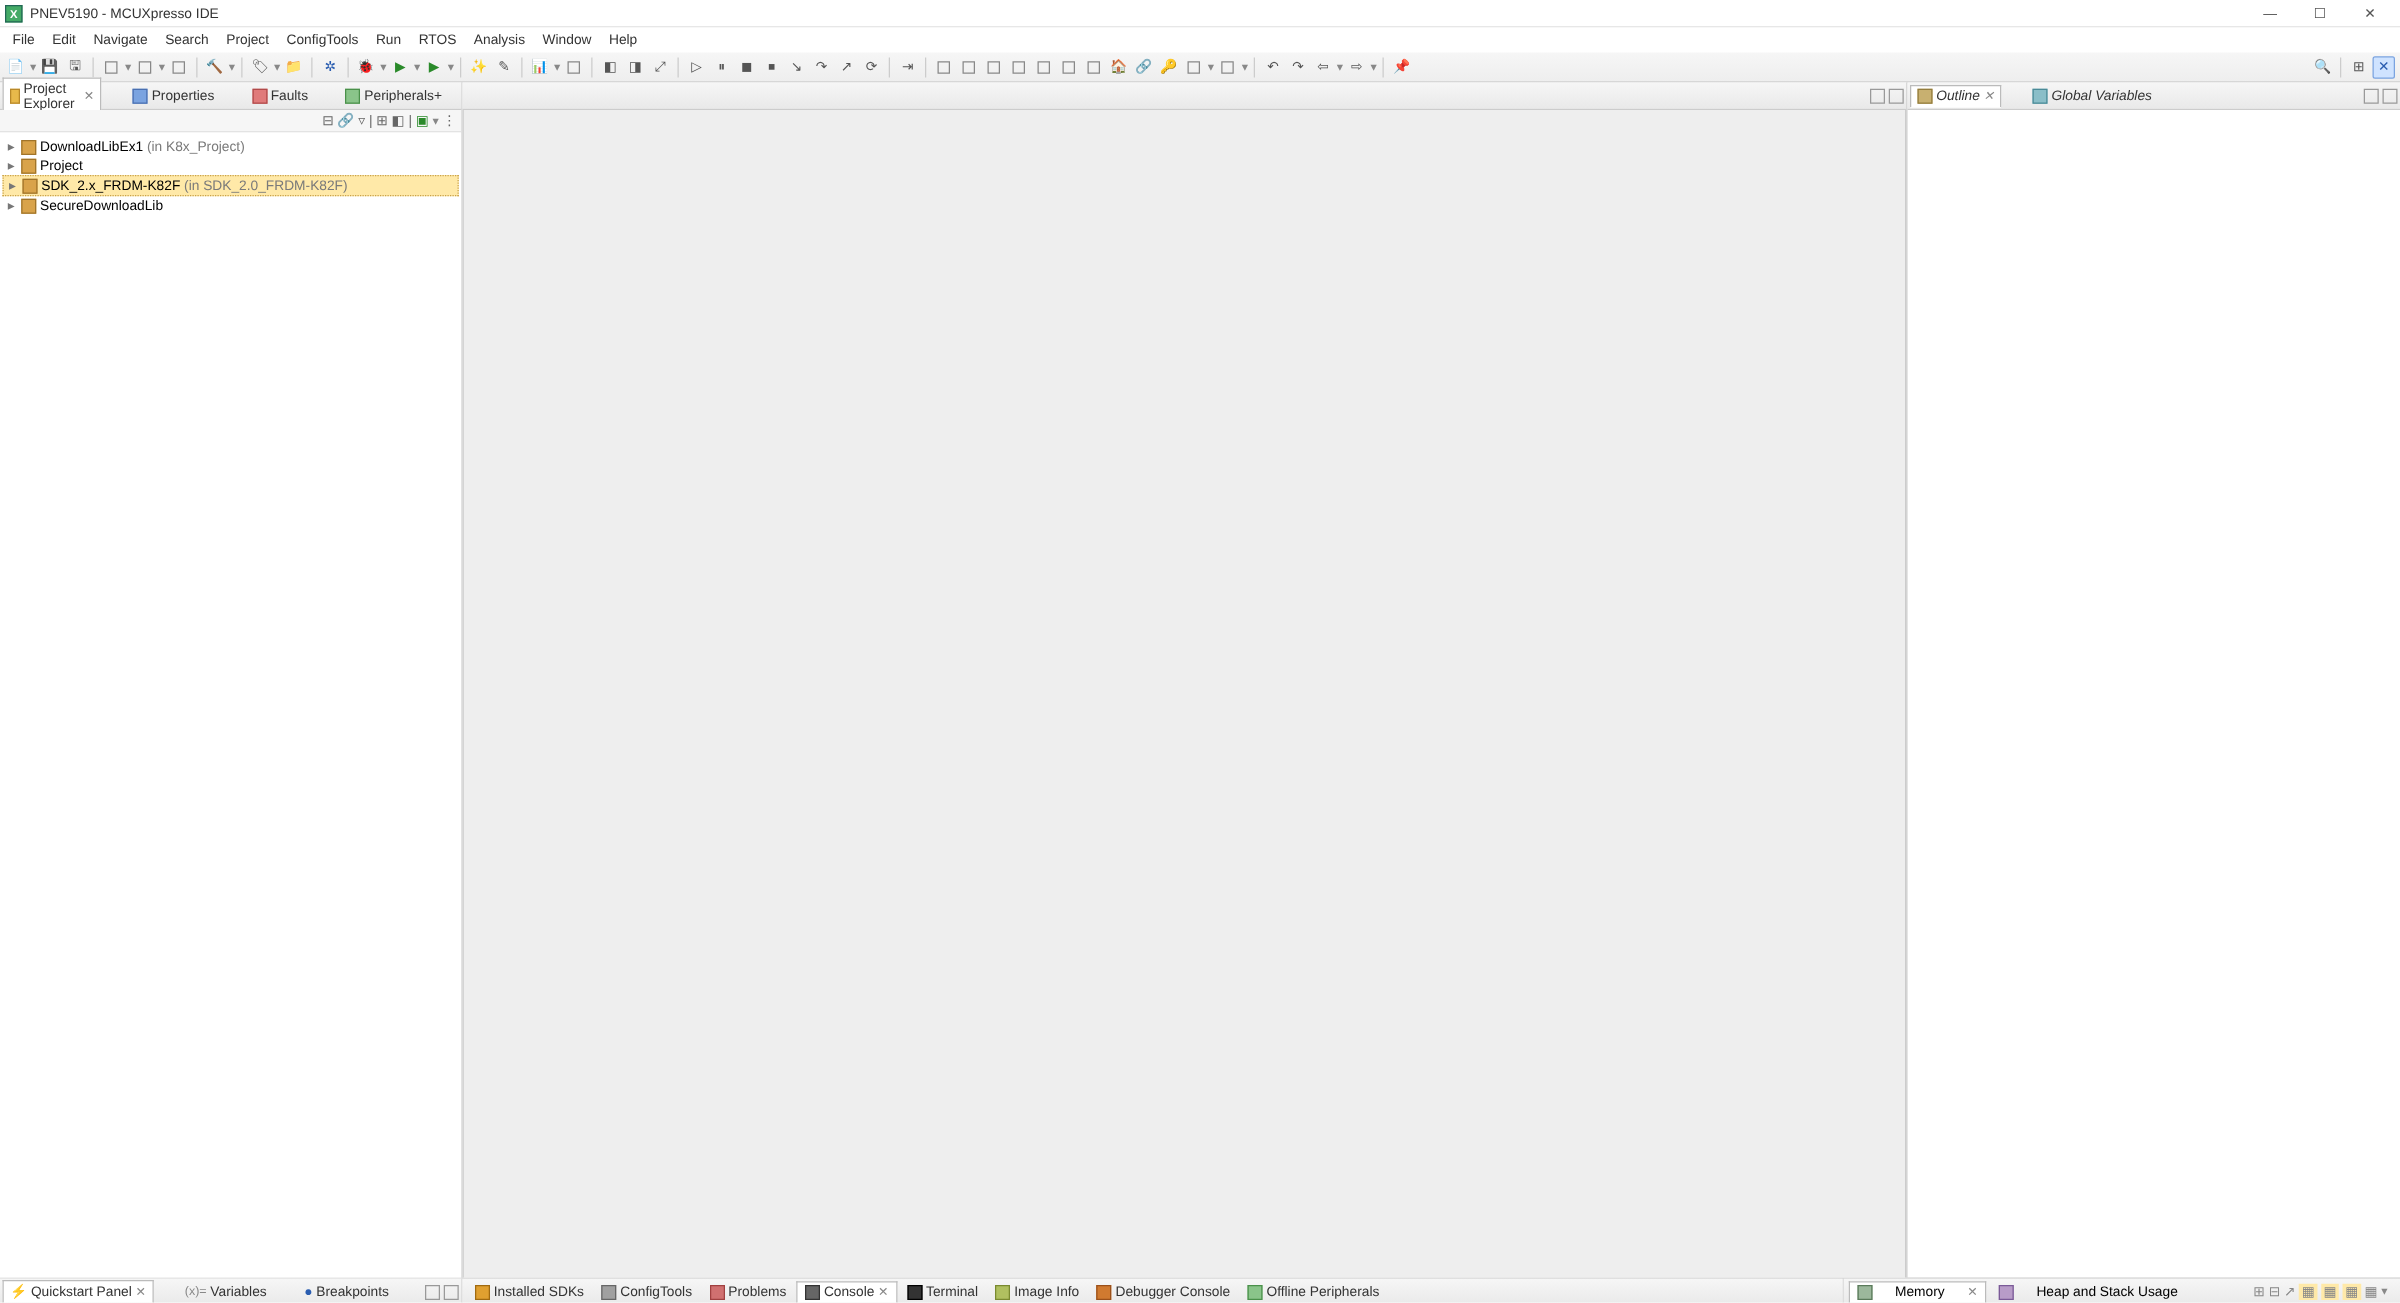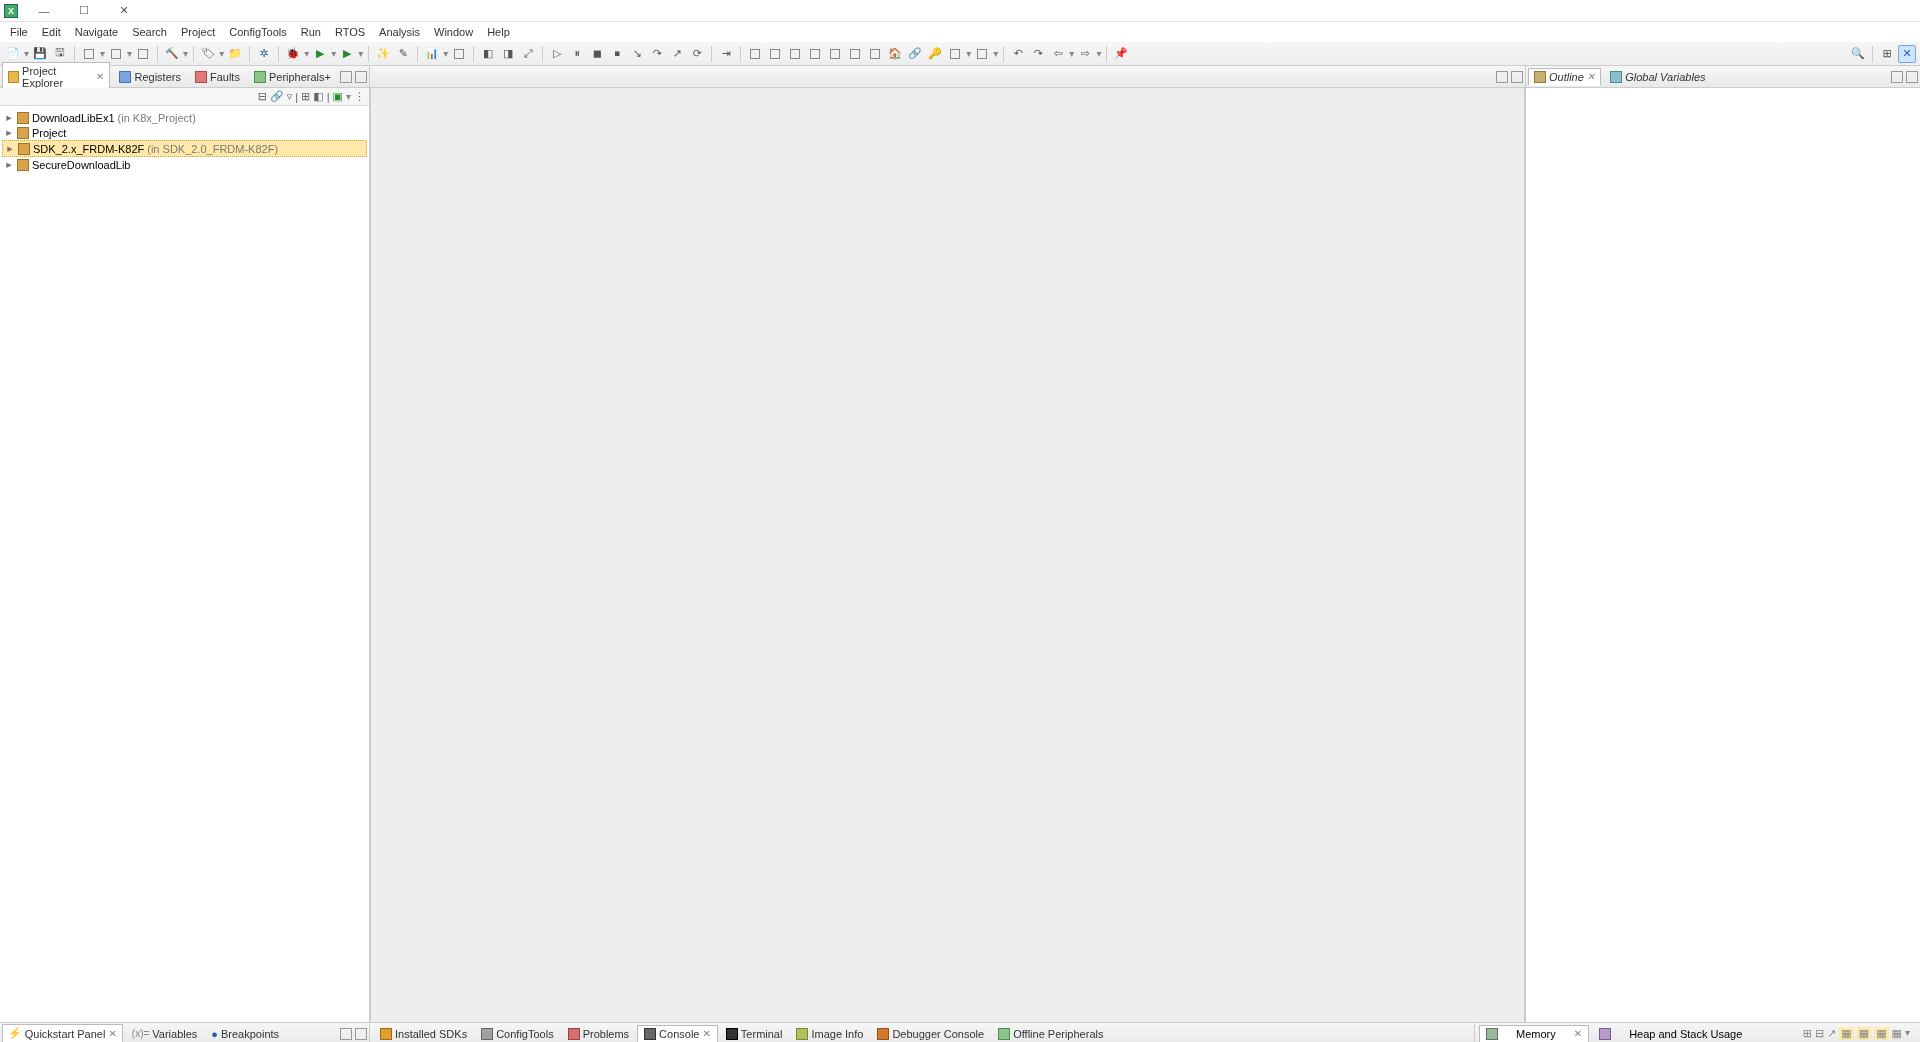--- a/index.html
+++ b/index.html
@@ -10,21 +10,21 @@
 .titlebar .winbtn { width: 40px; height: 20px; display: flex; align-items: center; justify-content: center; color: #555; }
 .menubar { height: 20px; background: #fff; display: flex; align-items: center; padding: 0 4px; color: #333; gap: 2px;}
 .menubar span { padding: 2px 6px; }
 .toolbar { height: 24px; background: linear-gradient(#f6f6f6,#eee); border-bottom: 1px solid #ccc; display: flex; align-items: center; padding: 0 4px; gap:2px;}
 .toolbar .tbtn { width: 18px; height: 18px; display: inline-flex; align-items:center; justify-content:center; border-radius:2px; color:#555;}
 .toolbar .sep { width:1px; height:16px; background:#ccc; margin:0 3px;}
 .toolbar .spacer { flex:1; }
 .toolbar .sq { width:10px; height:10px; border:1px solid #888; }
 .main { display: flex; height: calc(100% - 22px - 20px - 24px - 20px); }
 .col { display:flex; flex-direction:column; }
-.paneheader { height: 22px; background: linear-gradient(#f6f6f6,#e9e9e9); border-bottom:1px solid #ccc; display:flex; align-items:center; padding: 0 2px; gap:4px;}
+.paneheader { height: 22px; background: linear-gradient(#f6f6f6,#e9e9e9); border-bottom:1px solid #ccc; display:flex; align-items:center; padding: 0 2px; gap:20px;}
 .paneheader .tab { display:flex; align-items:center; gap:3px; padding:2px 5px; color:#333;}
 .paneheader .tab.active { background:#fff; border:1px solid #bbb; border-bottom:1px solid #fff; }
 .paneheader .tactions { margin-left:auto; display:flex; gap:3px; color:#666;}
 .paneheader .sqbtn{width:12px;height:12px;border:1px solid #999;}
 .panesubbar{height:18px;background:#f6f6f6;border-bottom:1px solid #ddd;display:flex;align-items:center;justify-content:flex-end;gap:3px;padding:0 4px;color:#666;}
 .tree { flex:1; background:#fff; overflow:auto; padding:4px 2px;}
 .tree .row { display:flex; align-items:center; gap:3px; padding:1px 2px; white-space:nowrap;}
 .tree .row.sel { background:#ffe9a8; border:1px dotted #c9a24a;}
 .tree .tw { width:10px; color:#777; display:inline-block;text-align:center;}
 .tree .picon { width:12px; height:12px; background:#d9a34a; border:1px solid #a0742a;}
@@ -65,20 +65,21 @@
 .tiny{font-size:10px;color:#888;}
 .toolbar .play{color:#2a8a2a;}
 .toolbar .red{color:#c03030;}
 .toolbar .blue{color:#2a5db0;}
 </style>
 </head>
 <body>
 
 <div class="titlebar">
   <div class="icon">X</div>
+  <div class="title">PNEV5190 - MCUXpresso IDE</div>
   <div class="winbtn">—</div>
   <div class="winbtn">☐</div>
   <div class="winbtn">✕</div>
 </div>
 
 <div class="menubar">
   <span>File</span>
   <span>Edit</span>
   <span>Navigate</span>
   <span>Search</span>
@@ -201,21 +202,21 @@
 
   <div class="col leftcol">
     <div class="paneheader">
       <div class="tab active">
           <span class="i i-folder"></span>
           <span>Project Explorer</span>
           <span class="tiny">✕</span>
         </div>
       <div class="tab">
           <span class="i i-reg"></span>
-          <span>Registers</span>
+          <span>Properties</span>
         </div>
       <div class="tab">
           <span class="i i-fault"></span>
           <span>Faults</span>
         </div>
       <div class="tab">
           <span class="i i-peri"></span>
           <span>Peripherals+</span>
         </div>
       <div class="tactions">

